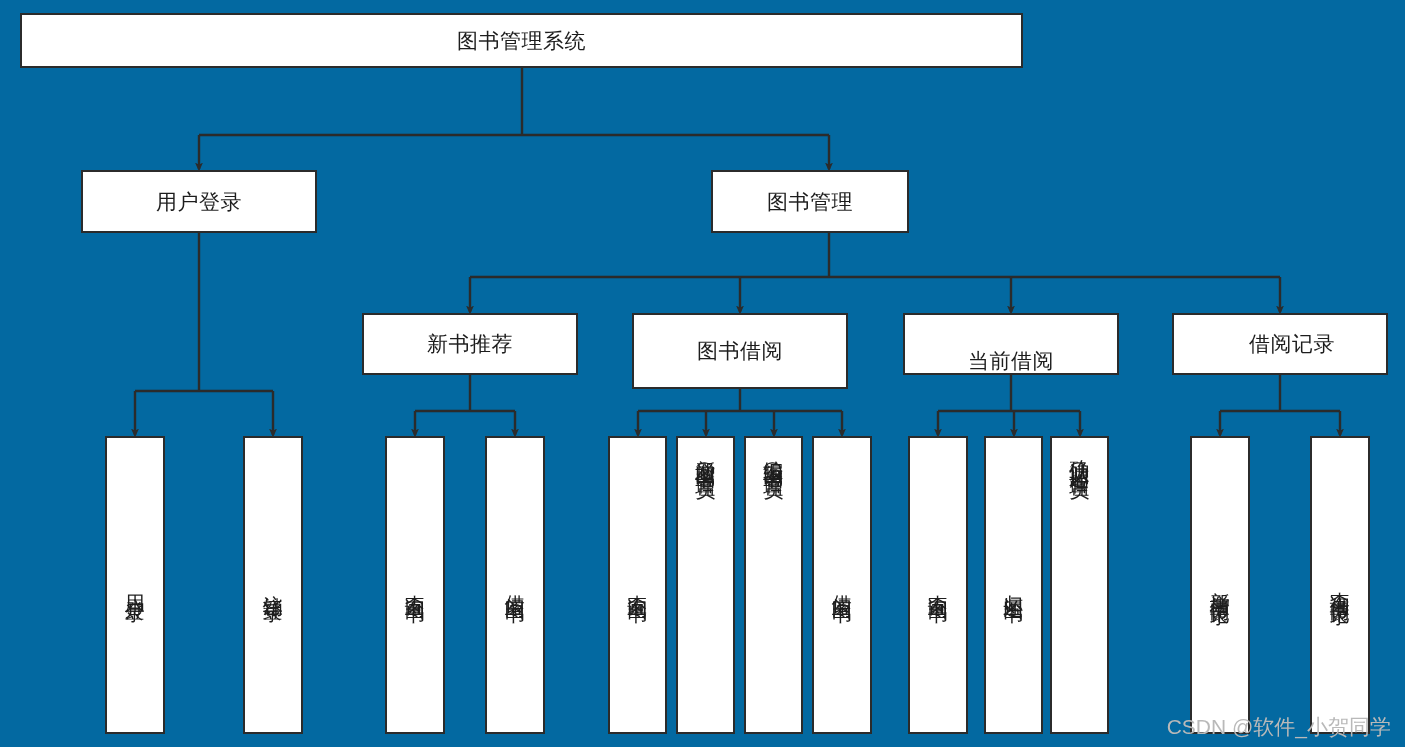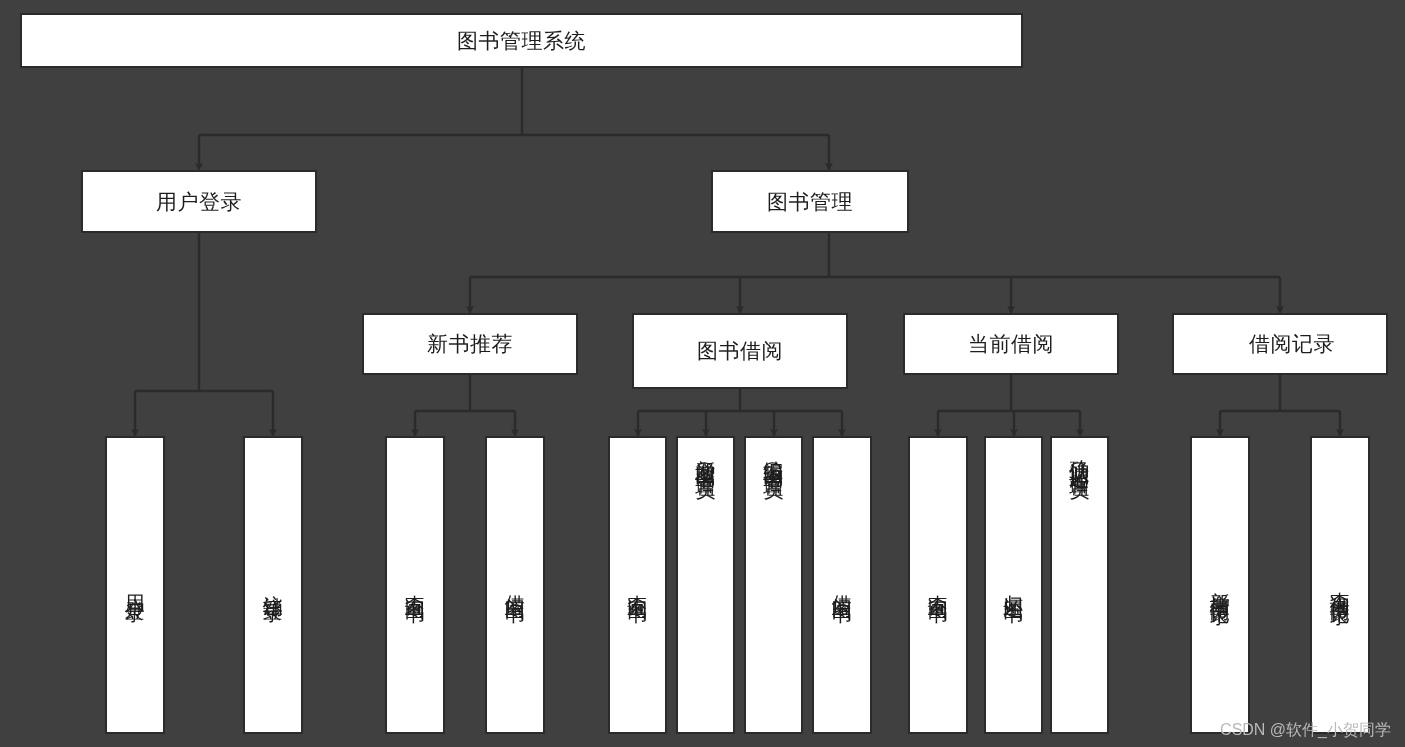--- a/index.html
+++ b/index.html
@@ -11,21 +11,21 @@
     width: 1405px;
     height: 747px;
     font-family: "Liberation Sans", "DejaVu Sans", sans-serif;
     overflow: hidden;
     position: relative;
   }
   #diagram-root {
     position: relative;
     width: 1405px;
     height: 747px;
-    background: #404040;
+    background: #0369a1;
   }
   .node-box {
     position: absolute;
     box-sizing: border-box;
     background: #ffffff;
     border: 2px solid #2b2b2b;
     display: flex;
     align-items: center;
     justify-content: center;
     overflow: hidden;
@@ -59,21 +59,21 @@
     top: 0;
     width: 1405px;
     height: 747px;
     pointer-events: none;
   }
   #watermark {
     position: absolute;
     right: 14px;
     bottom: 6px;
     color: #b9b9b9;
-    font-size: 16px;
+    font-size: 21px;
     font-family: "Liberation Sans", "DejaVu Sans", sans-serif;
     white-space: nowrap;
     user-select: none;
     margin-top: 26px;
   }
 </style>
 </head>
 <body>
 
 <div id="diagram-root">
@@ -128,21 +128,21 @@
       </div>
       <div class="node-box" style="left: 711px; top: 170px; width: 198px; height: 63px; border-color: rgb(43, 43, 43); background: rgb(255, 255, 255);">
         <span class="node-label" style="color: rgb(29, 29, 29);">图书管理</span>
       </div>
       <div class="node-box" style="left: 362px; top: 313px; width: 216px; height: 62px; border-color: rgb(43, 43, 43); background: rgb(255, 255, 255);">
         <span class="node-label" style="color: rgb(29, 29, 29);">新书推荐</span>
       </div>
       <div class="node-box" style="left: 632px; top: 313px; width: 216px; height: 76px; border-color: rgb(43, 43, 43); background: rgb(255, 255, 255);">
         <span class="node-label" style="color: rgb(29, 29, 29);">图书借阅</span>
       </div>
-      <div class="node-box" style="left: 903px; top: 313px; width: 216px; height: 62px; border-color: rgb(43, 43, 43); background: rgb(255, 255, 255);">
+      <div class="node-box" style="left: 903px; top: 313px; width: 216px; height: 62px; border-color: rgb(43, 43, 43); background: rgb(255, 255, 255); align-items: flex-end;">
         <span class="node-label" style="color: rgb(29, 29, 29);">当前借阅</span>
       </div>
       <div class="node-box" style="left: 1172px; top: 313px; width: 216px; height: 62px; border-color: rgb(43, 43, 43); background: rgb(255, 255, 255); padding-left: 24px;">
         <span class="node-label" style="color: rgb(29, 29, 29);">借阅记录</span>
       </div>
       <div class="node-box vertical centered" style="left: 105px; top: 436px; width: 60px; height: 298px; border-color: rgb(43, 43, 43); background: rgb(255, 255, 255);">
         <span class="node-label" style="color: rgb(29, 29, 29);">用户登录</span>
       </div>
       <div class="node-box vertical centered" style="left: 243px; top: 436px; width: 60px; height: 298px; border-color: rgb(43, 43, 43); background: rgb(255, 255, 255);">
         <span class="node-label" style="color: rgb(29, 29, 29);">注销登录</span>

